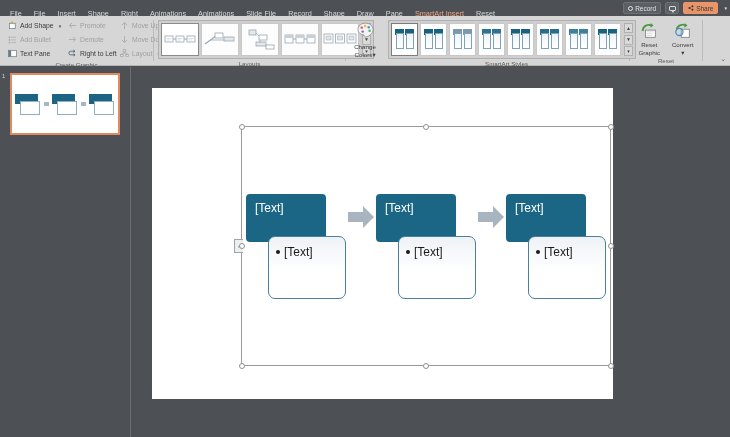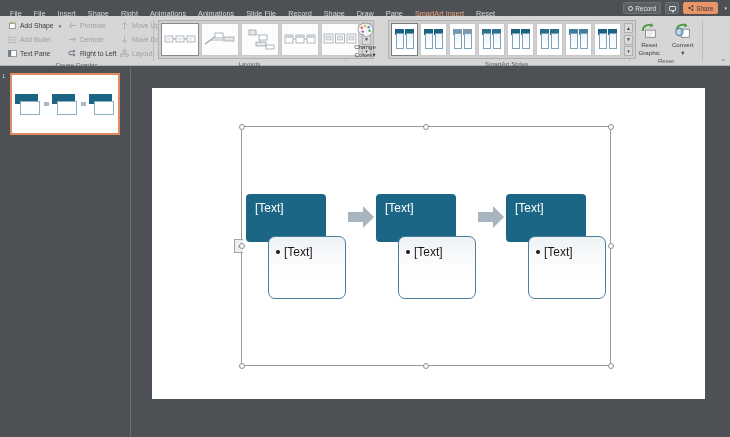--- a/index.html
+++ b/index.html
@@ -153,21 +153,21 @@
   .ms-bd { position: absolute; top: 9px; left: 5px; width: 20px; height: 14px;
     background: #fff; border: 1px solid #8fb0c4; }
   .ms-arr { width: 5px; height: 4px; background: #a9b6c2; flex: 0 0 5px; }
 
   
   .canvas {
     position: absolute; left: 132px; top: 67px; right: 0; bottom: 0;
     background: #4d5155;
   }
   .slide {
-    position: absolute; left: 20px; top: 21px; width: 553px; height: 311px;
+    position: absolute; left: 20px; top: 21px; width: 461px; height: 311px;
     background: #ffffff;
   }
 
   
   .sa-frame {
     position: absolute; left: 89px; top: 38px; width: 370px; height: 240px;
     border: 1px solid #9a9a9a;
   }
   .handle {
     position: absolute; width: 6px; height: 6px; border-radius: 50%;

